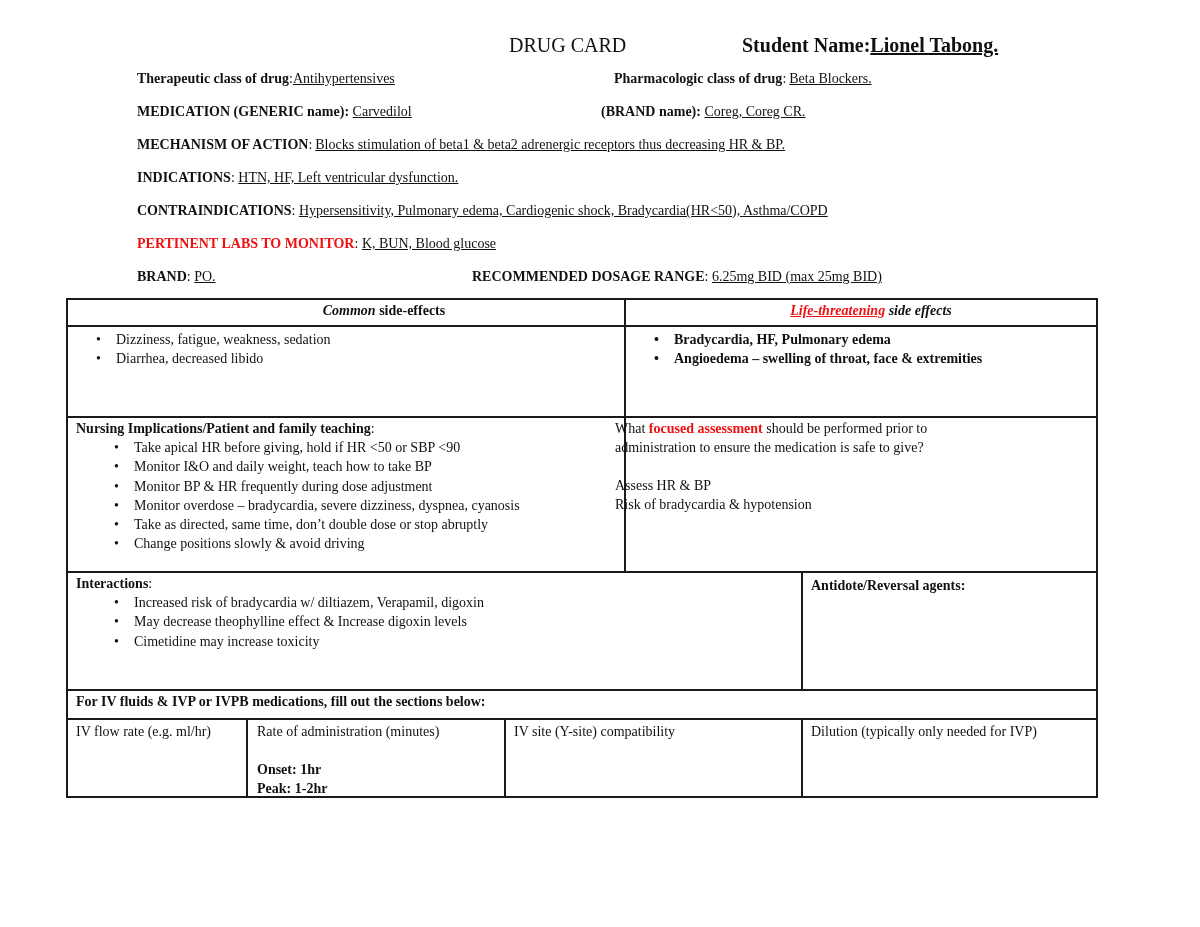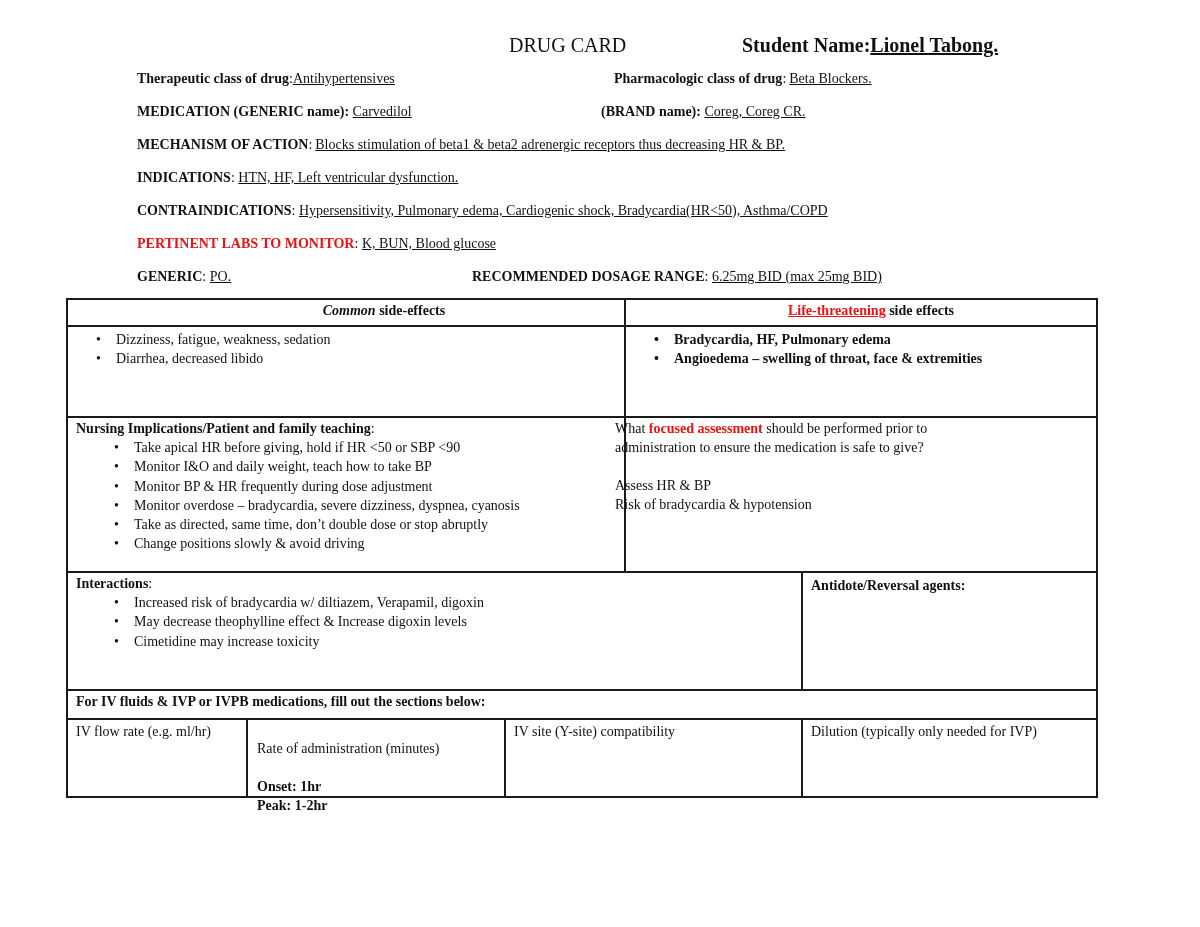--- a/index.html
+++ b/index.html
@@ -53,21 +53,21 @@
 
 <div class="abs" style="left:137px; top:203px;">
   <span class="b">CONTRAINDICATIONS</span><span>:</span> <span class="u">Hypersensitivity, Pulmonary edema, Cardiogenic shock, Bradycardia(HR&lt;50), Asthma/COPD</span>
 </div>
 
 <div class="abs" style="left:137px; top:236px;">
   <span class="b red">PERTINENT LABS TO MONITOR</span><span>:</span> <span class="u">K, BUN, Blood glucose</span>
 </div>
 
 <div class="abs" style="left:137px; top:269px;">
-  <span class="b">GENERIC</span><span>:</span> <span class="u" style="padding-right:6px;">PO.</span>
+  <span class="b">BRAND</span><span>:</span> <span class="u" style="padding-right:6px;">PO.</span>
 </div>
 <div class="abs" style="left:472px; top:269px;">
   <span class="b">RECOMMENDED DOSAGE RANGE</span><span>:</span> <span class="u">6.25mg BID (max 25mg BID)</span>
 </div>
 
 <div class="grid"></div>
 
 <div class="hline" style="left:66px; width:1032px; top:325px;"></div>
 <div class="hline" style="left:66px; width:1032px; top:416px;"></div>
 <div class="hline" style="left:66px; width:1032px; top:571px;"></div>
@@ -77,21 +77,21 @@
 <div class="vline" style="left:624px; top:298px; height:275px;"></div>
 <div class="vline" style="left:801px; top:571px; height:119px;"></div>
 <div class="vline" style="left:246px; top:718px; height:80px;"></div>
 <div class="vline" style="left:504px; top:718px; height:80px;"></div>
 <div class="vline" style="left:801px; top:718px; height:80px;"></div>
 
 <div class="cell b center" style="left:68px; width:632px; top:301px;">
   <i>Common</i><span> side-effects</span>
 </div>
 
-<div class="cell b center" style="left:626px; width:490px; top:301px;">
+<div class="cell b center" style="left:626px; width:490px; top:301px;font-style:italic;">
   <span class="red u">Life-threatening</span><span> side effects</span>
 </div>
 
 <div class="cell" style="left:76px; top:330px;">
   <ul class="bl" style="margin-left:-18px;">
     <li>Dizziness, fatigue, weakness, sedation</li>
     <li>Diarrhea, decreased libido</li>
   </ul>
 </div>
 
@@ -129,20 +129,20 @@
     <li>May decrease theophylline effect &amp; Increase digoxin levels</li>
     <li>Cimetidine may increase toxicity</li>
   </ul>
 </div>
 
 <div class="cell b" style="left:811px; top:576px;">Antidote/Reversal agents:</div>
 
 <div class="cell b" style="left:76px; top:692px;">For IV fluids &amp; IVP or IVPB medications, fill out the sections below:</div>
 
 <div class="cell" style="left:76px; top:722px;">IV flow rate (e.g. ml/hr)</div>
-<div class="cell" style="left:257px; top:722px;margin-top:17px;">
+<div class="cell" style="left:257px; top:722px;">
   <div>Rate of administration (minutes)</div>
   <div style="height:19px;"></div>
   <div class="b">Onset: 1hr</div>
   <div class="b">Peak: 1-2hr</div>
 </div>
 <div class="cell" style="left:514px; top:722px;">IV site (Y-site) compatibility</div>
 <div class="cell" style="left:811px; top:722px;">Dilution (typically only needed for IVP)</div>
 
 </body></html>

